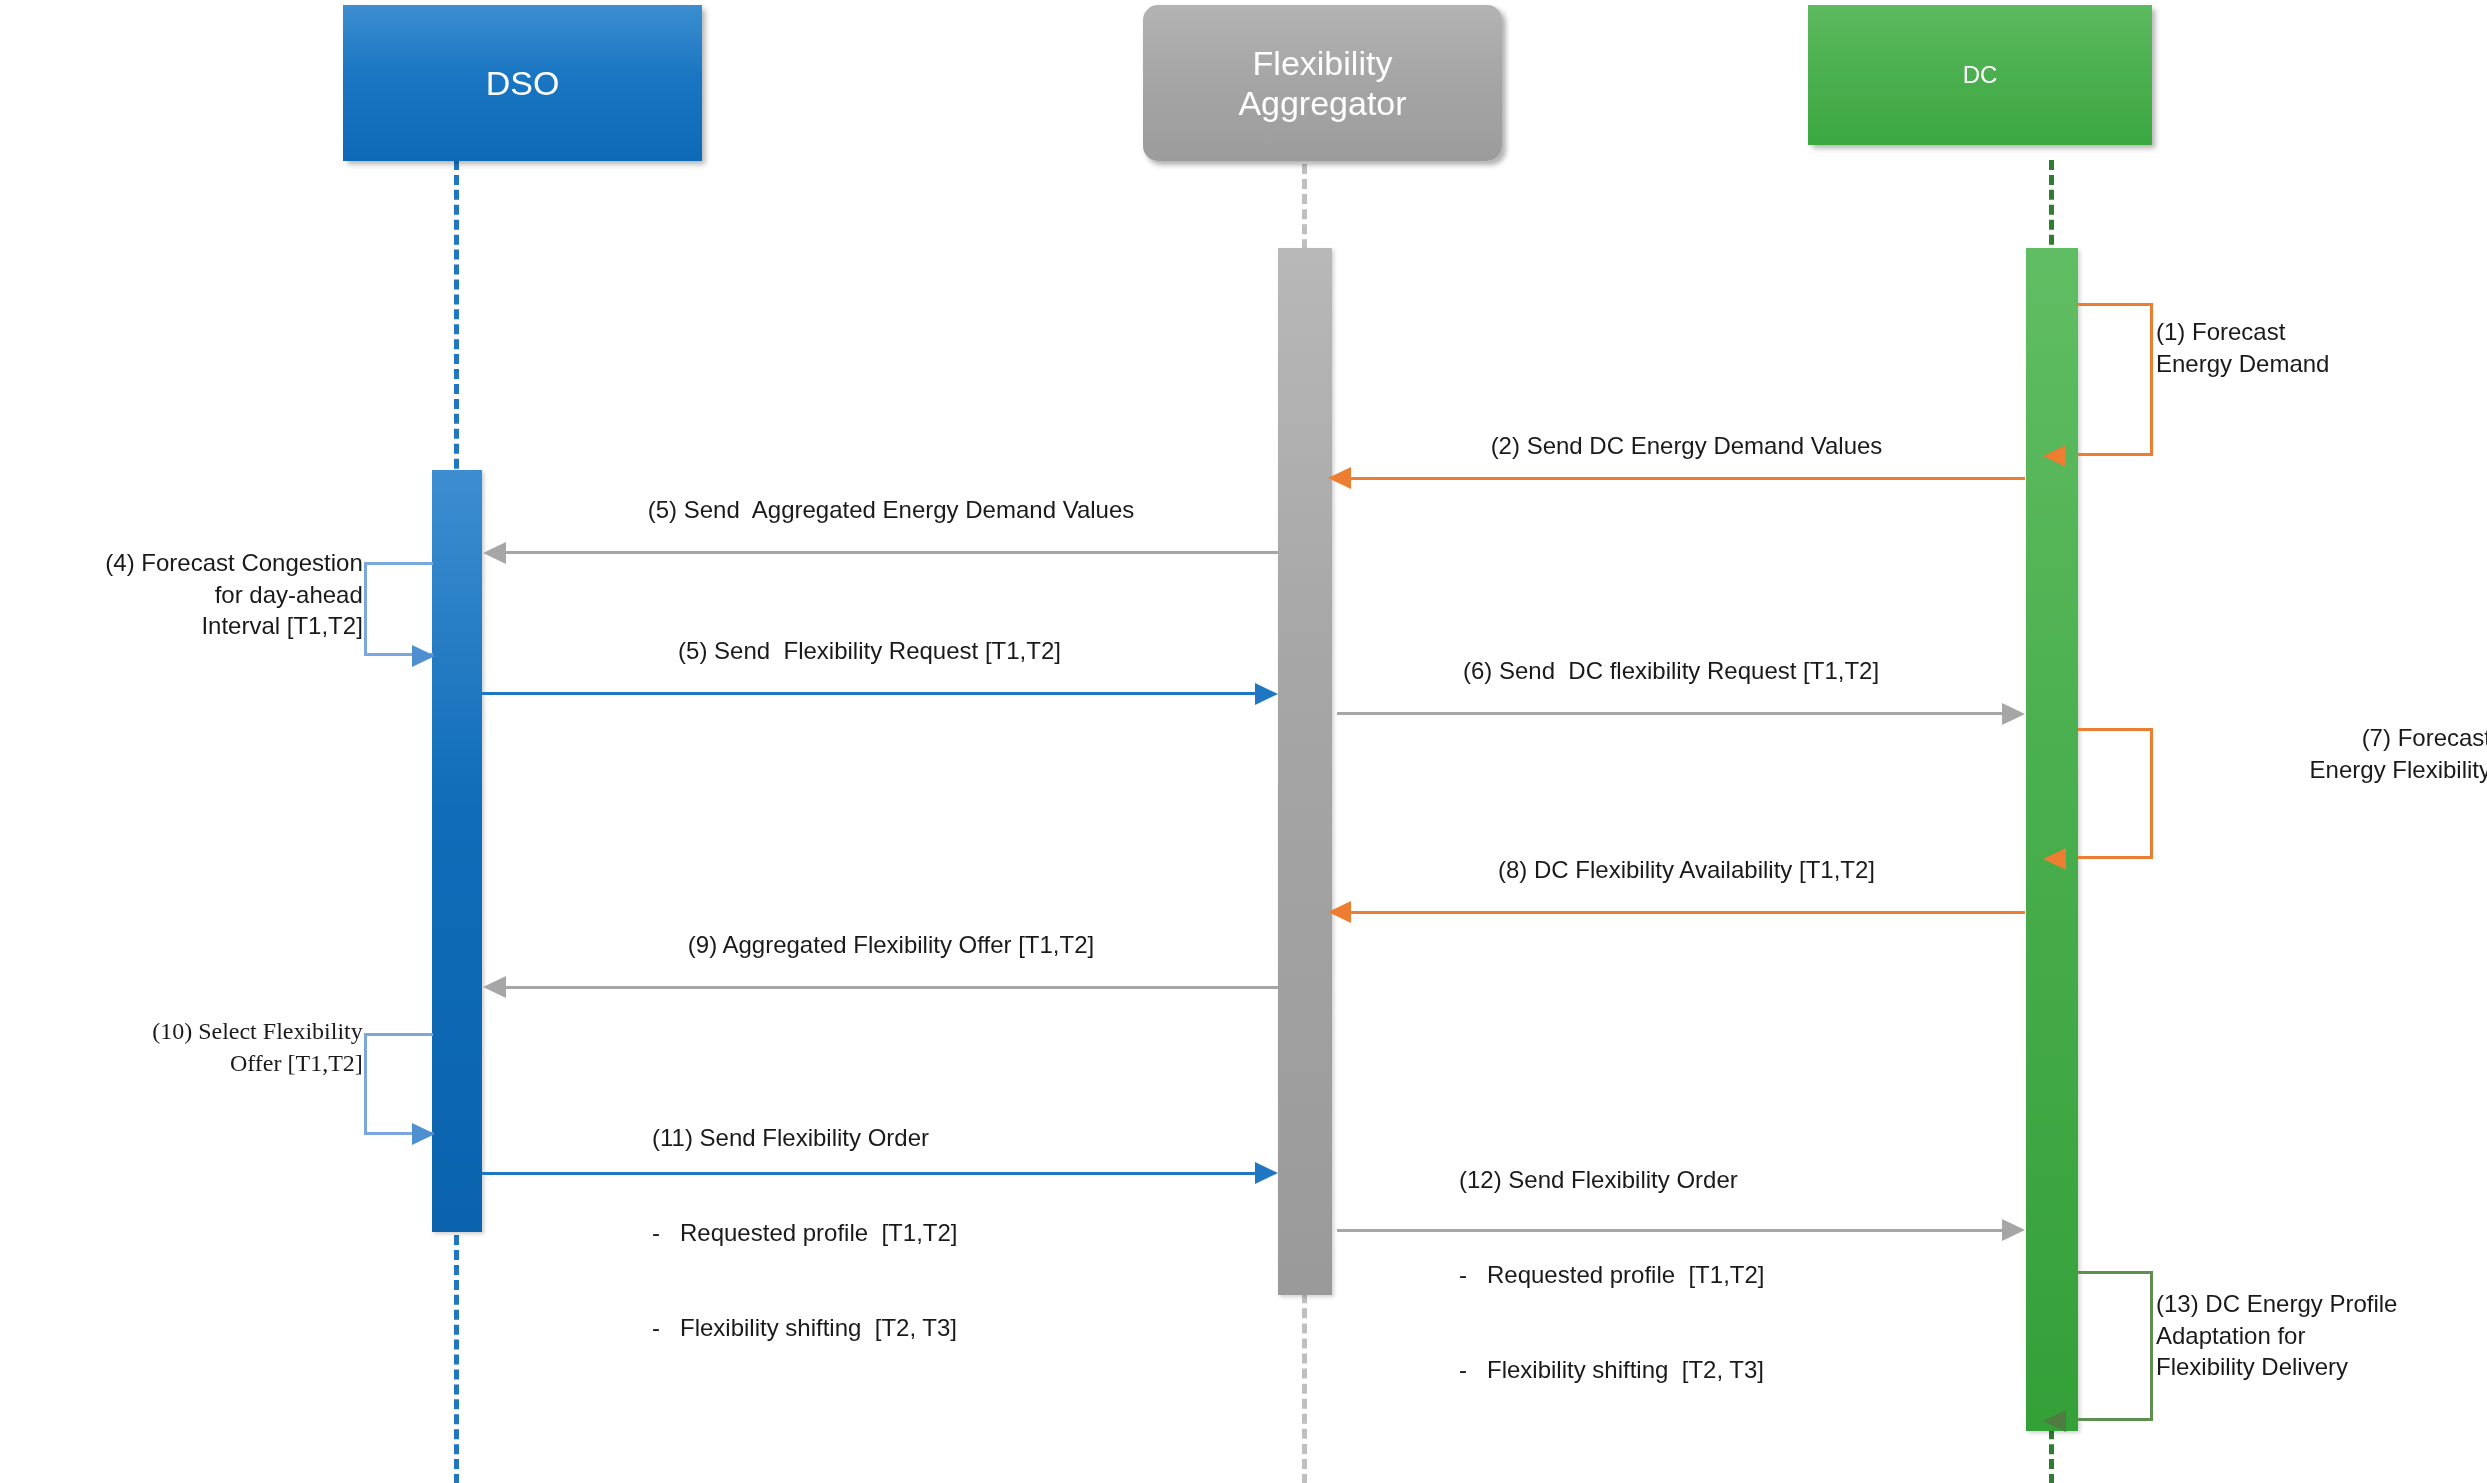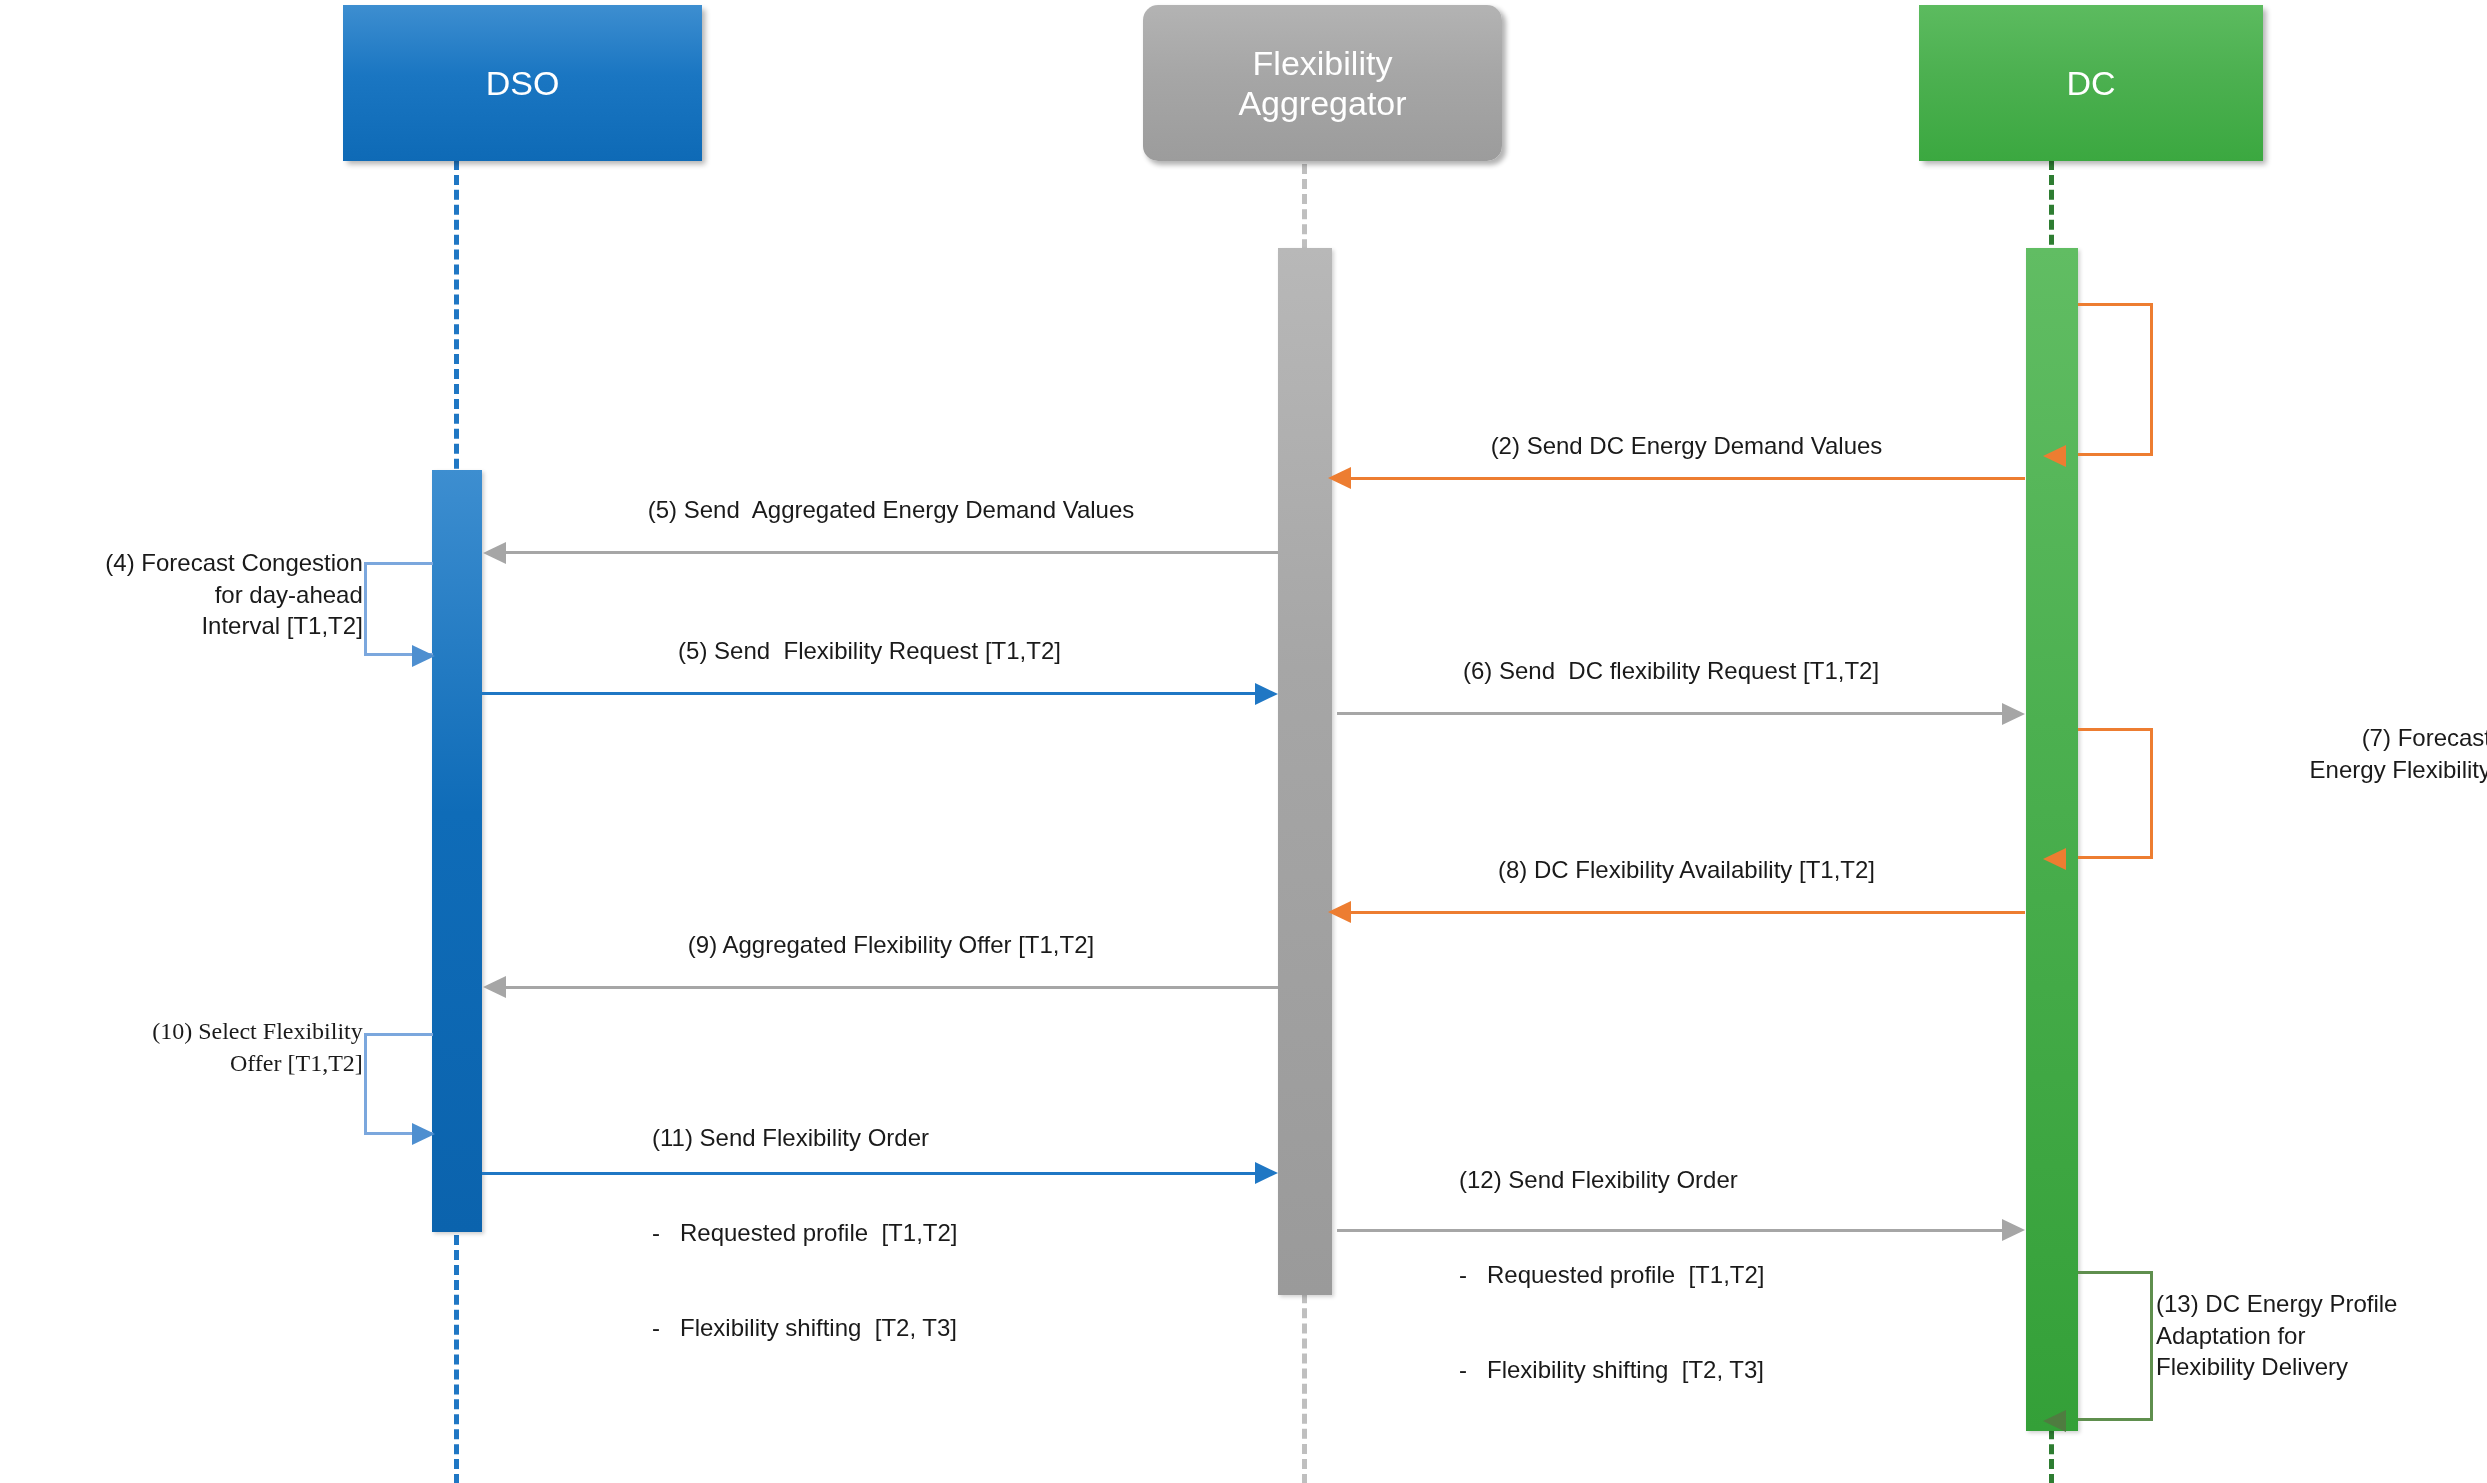--- a/index.html
+++ b/index.html
@@ -116,29 +116,31 @@
     <span class="actor-label">DSO</span>
   </div>
 
   <div class="actor-box" style="left:1143px; top:4.7px; width:359px; height:156px;
               background:linear-gradient(180deg,#b3b3b3 0%, #a6a6a6 45%, #9c9c9c 100%);
               font-size:34px; white-space:pre-line;border-radius:15px;">
     <span class="actor-label">Flexibility
 Aggregator</span>
   </div>
 
-  <div class="actor-box" style="left:1919px; top:4.7px; width:344px; height:156px;
+  <div class="actor-box" style="left:1808px; top:4.7px; width:344px; height:140px;
               background:linear-gradient(180deg,#5cbb5f 0%, #4cb050 45%, #3ba840 100%);
-              font-size:34px;">
+              font-size:24px;">
     <span class="actor-label">DC</span>
   </div>
 
   <div class="loop" style="left:2078px; top:303px; width:75px; height:153px;
               border-width:3.1px 3.1px 3.1px 0; border-color:#ed7d31; border-left:none;"></div>
   <div class="arrow-head arrow-left" style="left:2043px; top:445px; border-right:23.4px solid #ed7d31;"></div>
+  <div class="msg-label center" style="left:2156px; top:316px; width:312px; white-space:pre-line; text-align:left;">(1) Forecast
+Energy Demand</div>
 
   <div class="msg-line" style="left:1348px; top:477px; width:677px; border-top-color:#ed7d31;"></div>
   <div class="arrow-head arrow-left" style="left:1328px; top:467px; border-right:23.4px solid #ed7d31;"></div>
   <div class="msg-label center" style="left:1348px; top:430px; width:677px;">(2) Send DC Energy Demand Values</div>
 
   <div class="msg-line" style="left:504px; top:551px; width:774px; border-top-color:#a6a6a6;"></div>
   <div class="arrow-head arrow-left" style="left:483px; top:542px; border-right:23.4px solid #a6a6a6;"></div>
   <div class="msg-label center" style="left:504px; top:494px; width:774px;">(5) Send  Aggregated Energy Demand Values</div>
 
   <div class="loop" style="left:364px; top:562px; width:69px; height:94px;

